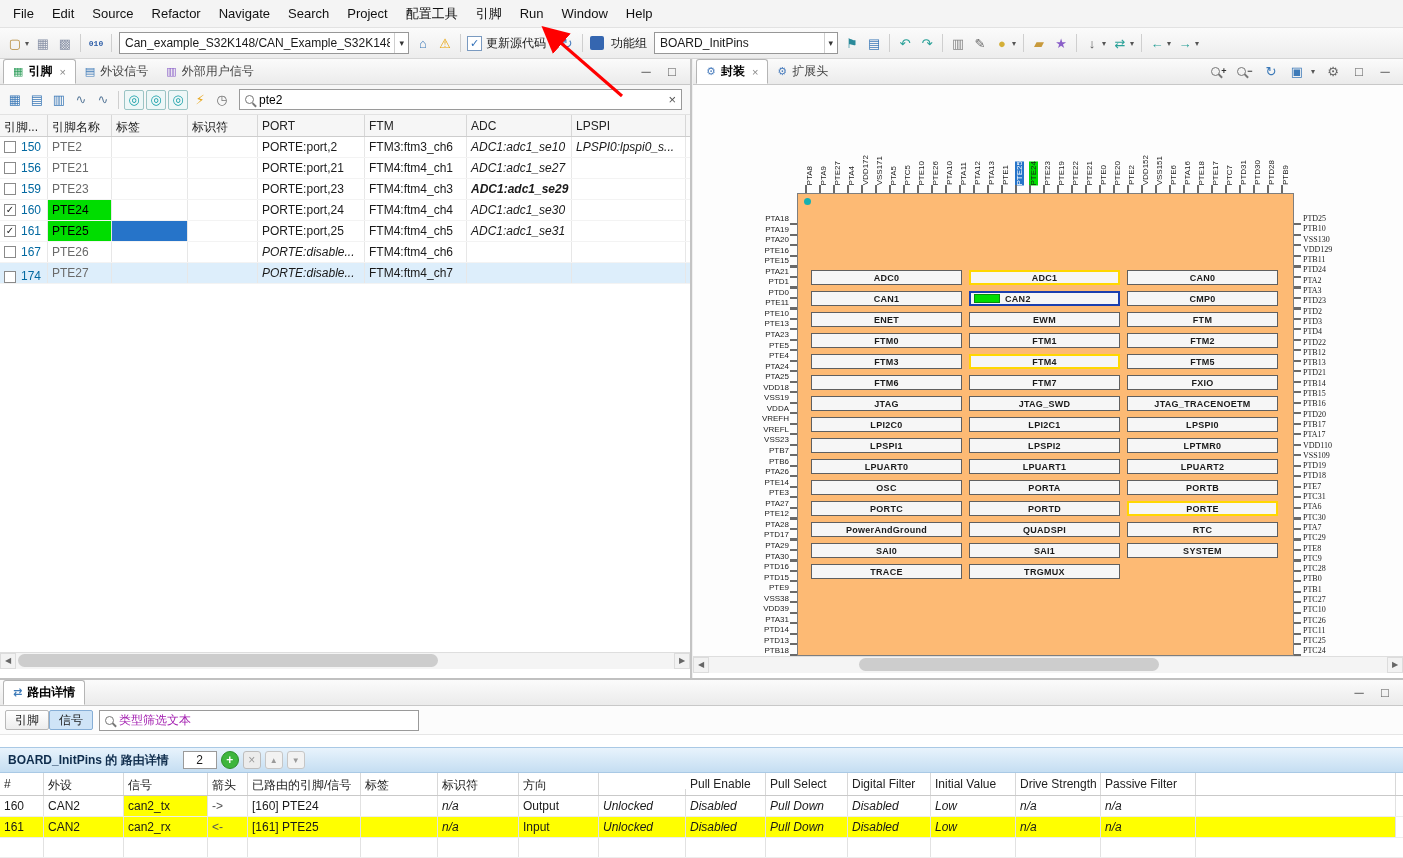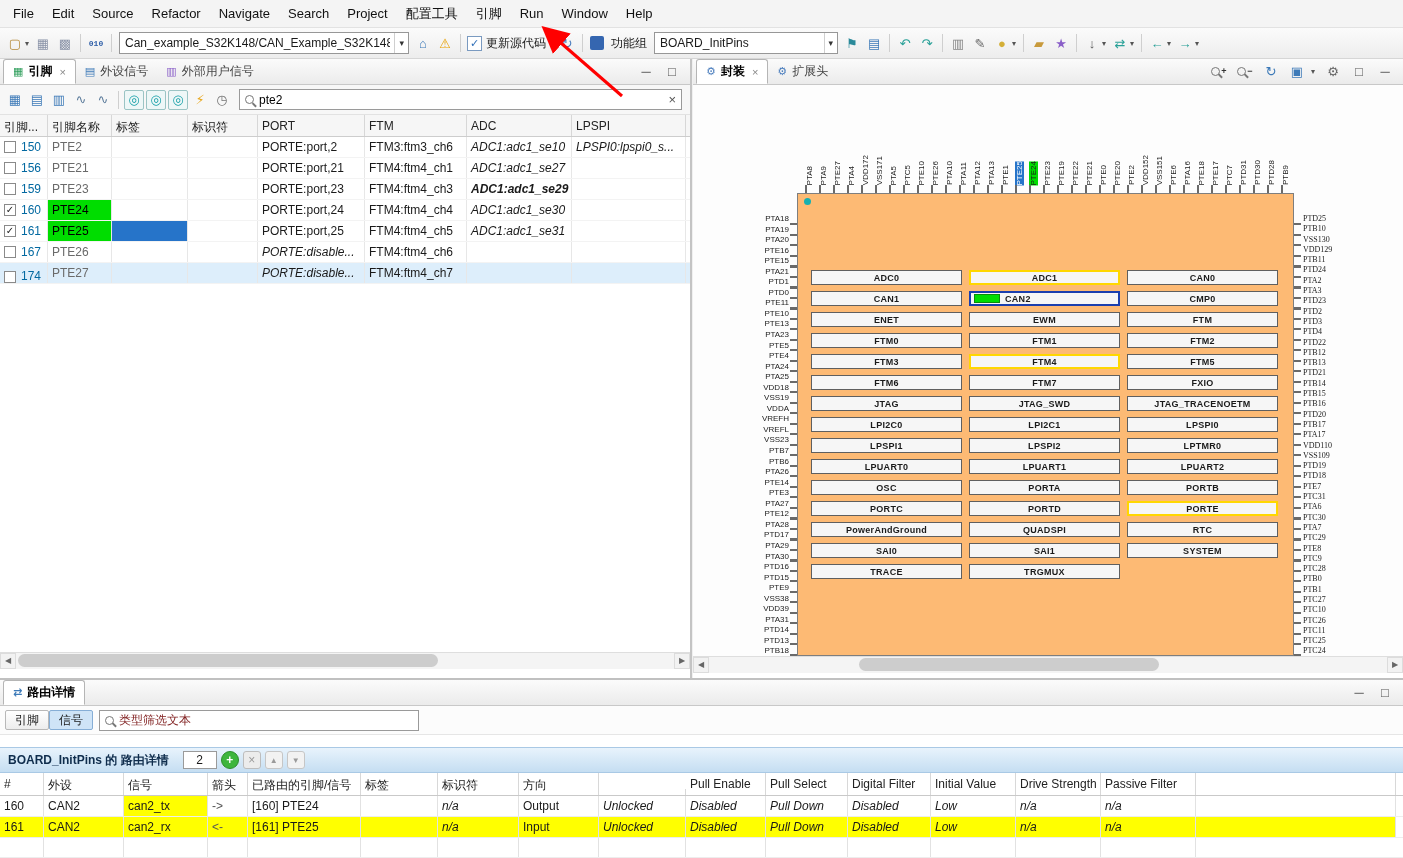--- a/index.html
+++ b/index.html
@@ -36,21 +36,21 @@
   .tabicon{font-size:11px;}
   .tabclose{font-size:11px;color:#888;margin-left:2px;font-weight:normal;}
   .tab-tools{margin-left:auto;display:flex;align-items:center;gap:4px;padding:0 7px;height:26px;}
 
   
   .left-panel{position:absolute;left:0;top:59px;width:692px;height:619px;background:#fff;border-right:2px solid #c4c4c4;}
   .pins-toolbar{height:30px;display:flex;align-items:center;gap:2px;padding:0 4px;background:#f7f7f7;border-bottom:1px solid #e2e2e2;}
   .searchbox{height:21px;border:1px solid #9a9a9a;background:#fff;display:flex;align-items:center;padding:0 5px;gap:5px;}
   .searchbox.grow{flex:1;margin:0 4px;}
   .search-text{font-size:12px;flex:1;color:#000;}
-  .placeholder{color:#7f1d1d;font-size:12px;flex:1;}
+  .placeholder{color:#a21caf;font-size:12px;flex:1;}
   .clear{color:#555;font-size:13px;cursor:default;}
   .mag{width:9px;height:9px;border:1.5px solid #777;border-radius:50%;position:relative;display:inline-block;flex:0 0 auto;}
   .mag::after{content:"";position:absolute;width:5px;height:1.5px;background:#777;transform:rotate(45deg);right:-4px;bottom:-2px;}
   .magbtn{display:inline-flex;align-items:center;gap:1px;}
   .magglyph{font-size:9px;font-weight:bold;color:#333;}
 
   .pt-header{display:flex;height:22px;background:#f6f6f6;border-bottom:1px solid #cdcdcd;}
   .pt-hcell{border-right:1px solid #d7d7d7;padding:4px 4px 0;font-size:12px;color:#222;white-space:nowrap;overflow:hidden;flex:0 0 auto;}
   .pt-row{display:flex;height:21px;background:#fff;border-bottom:1px solid #f3f3f3;}
   .pt-row.tint{background:#ddeefb;}

